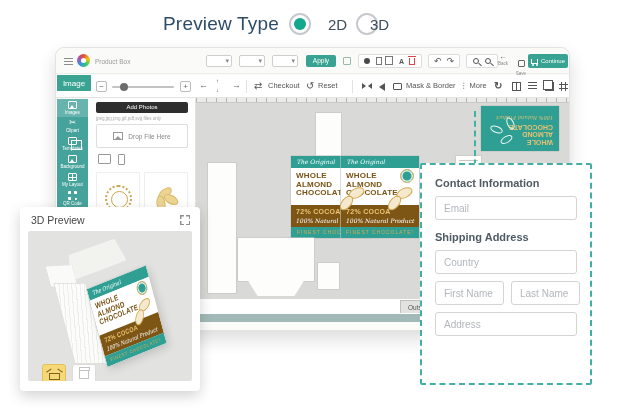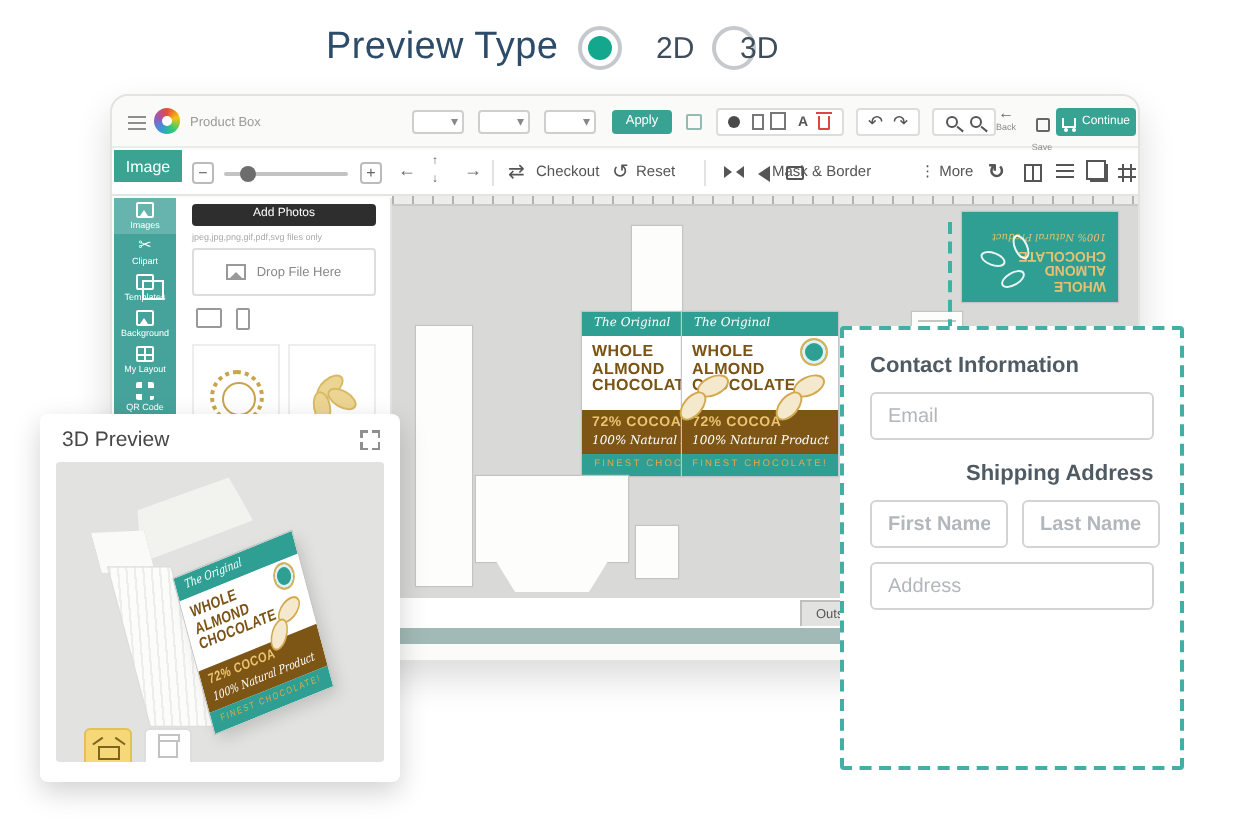--- a/index.html
+++ b/index.html
@@ -188,22 +188,22 @@
   .cbox::before { content:''; position:absolute; left:-1px; top:-4px; width:9px; height:3px; border:1.3px solid #c3c3c3; border-bottom:none; }
 
   
   .form { position:absolute; left:420px; top:163px; width:172px; height:222px; background:#fff;
           border:2px dashed #43aea4; border-radius:2px; z-index:6; padding:12px 13px; }
   .f-h { font-size:11px; font-weight:bold; color:#4f5a63; margin-bottom:7px; }
   .f-in { width:100%; height:24px; border:1px solid #d4d4d2; border-radius:3px; padding:0 8px; font-size:10px;
           color:#333; outline:none; font-family:"Liberation Sans",sans-serif; background:#fff; }
   .f-in::placeholder { color:#b2b7bc; }
   .f-row { display:flex; gap:7px; margin-top:7px; }
-  .f-row .f-in { width:69px;font-weight:bold; }
-  .mt7 { margin-top:7px; } .mt11 { margin-top:11px;margin-left:48px; }
+  .f-row .f-in { width:69px; }
+  .mt7 { margin-top:7px; } .mt11 { margin-top:11px; }
   .btn-checkout { position:absolute; right:12px; bottom:11px; background:#2a86d4; color:#fff; border:none;
                   font-size:11px; font-weight:bold; padding:6px 13px; border-radius:3px; font-family:"Liberation Sans",sans-serif; }
 </style>
 </head>
 <body>
 
 <div class="page">
 
   <div class="hdr">
     <div class="hdr-title">Preview Type</div>
@@ -271,21 +271,21 @@
       <div class="ar2" style="left:176px">→</div>
       <div class="vdiv" style="left:190px"></div>
       <div class="tbic" style="left:198px">⇄</div>
       <div class="tblbl" style="left:212px">Checkout</div>
       <div class="tbic" style="left:250px">↺</div>
       <div class="tblbl" style="left:262px">Reset</div>
       <div class="vdiv" style="left:296px"></div>
       <div class="fliph"></div>
       <div class="tri-l"></div>
       <div class="maskic"></div>
-      <div class="tblbl" style="left:330px">Mask &amp; Border</div>
+      <div class="tblbl" style="left:350px">Mask &amp; Border</div>
       <div class="tblbl" style="left:404px">⋮ More</div>
       <div class="tbic" style="left:438px; font-weight:bold">↻</div>
       <div class="r2ic bookic" style="left:456px"></div>
       <div class="r2ic alignic" style="left:472px"></div>
       <div class="r2ic layeric" style="left:489px"></div>
       <div class="r2ic gridic" style="left:503px"></div>
     </div>
 
     <div class="sb">
       <div class="sb-it on">
@@ -452,20 +452,21 @@
       <div class="vbtn plain">
           <span class="cbox"></span>
         </div>
     </div>
   </div>
 
   <div class="form">
     <div class="f-h">Contact Information</div>
     <input class="f-in" placeholder="Email" style="">
     <div class="f-h mt11">Shipping Address</div>
+    <input class="f-in" placeholder="Country" style="">
     <div class="f-row">
       <input class="f-in" placeholder="First Name" style="">
       <input class="f-in" placeholder="Last Name" style="">
     </div>
     <input class="f-in mt7" placeholder="Address" style="">
   </div>
 
 </div>
 
 </body></html>

